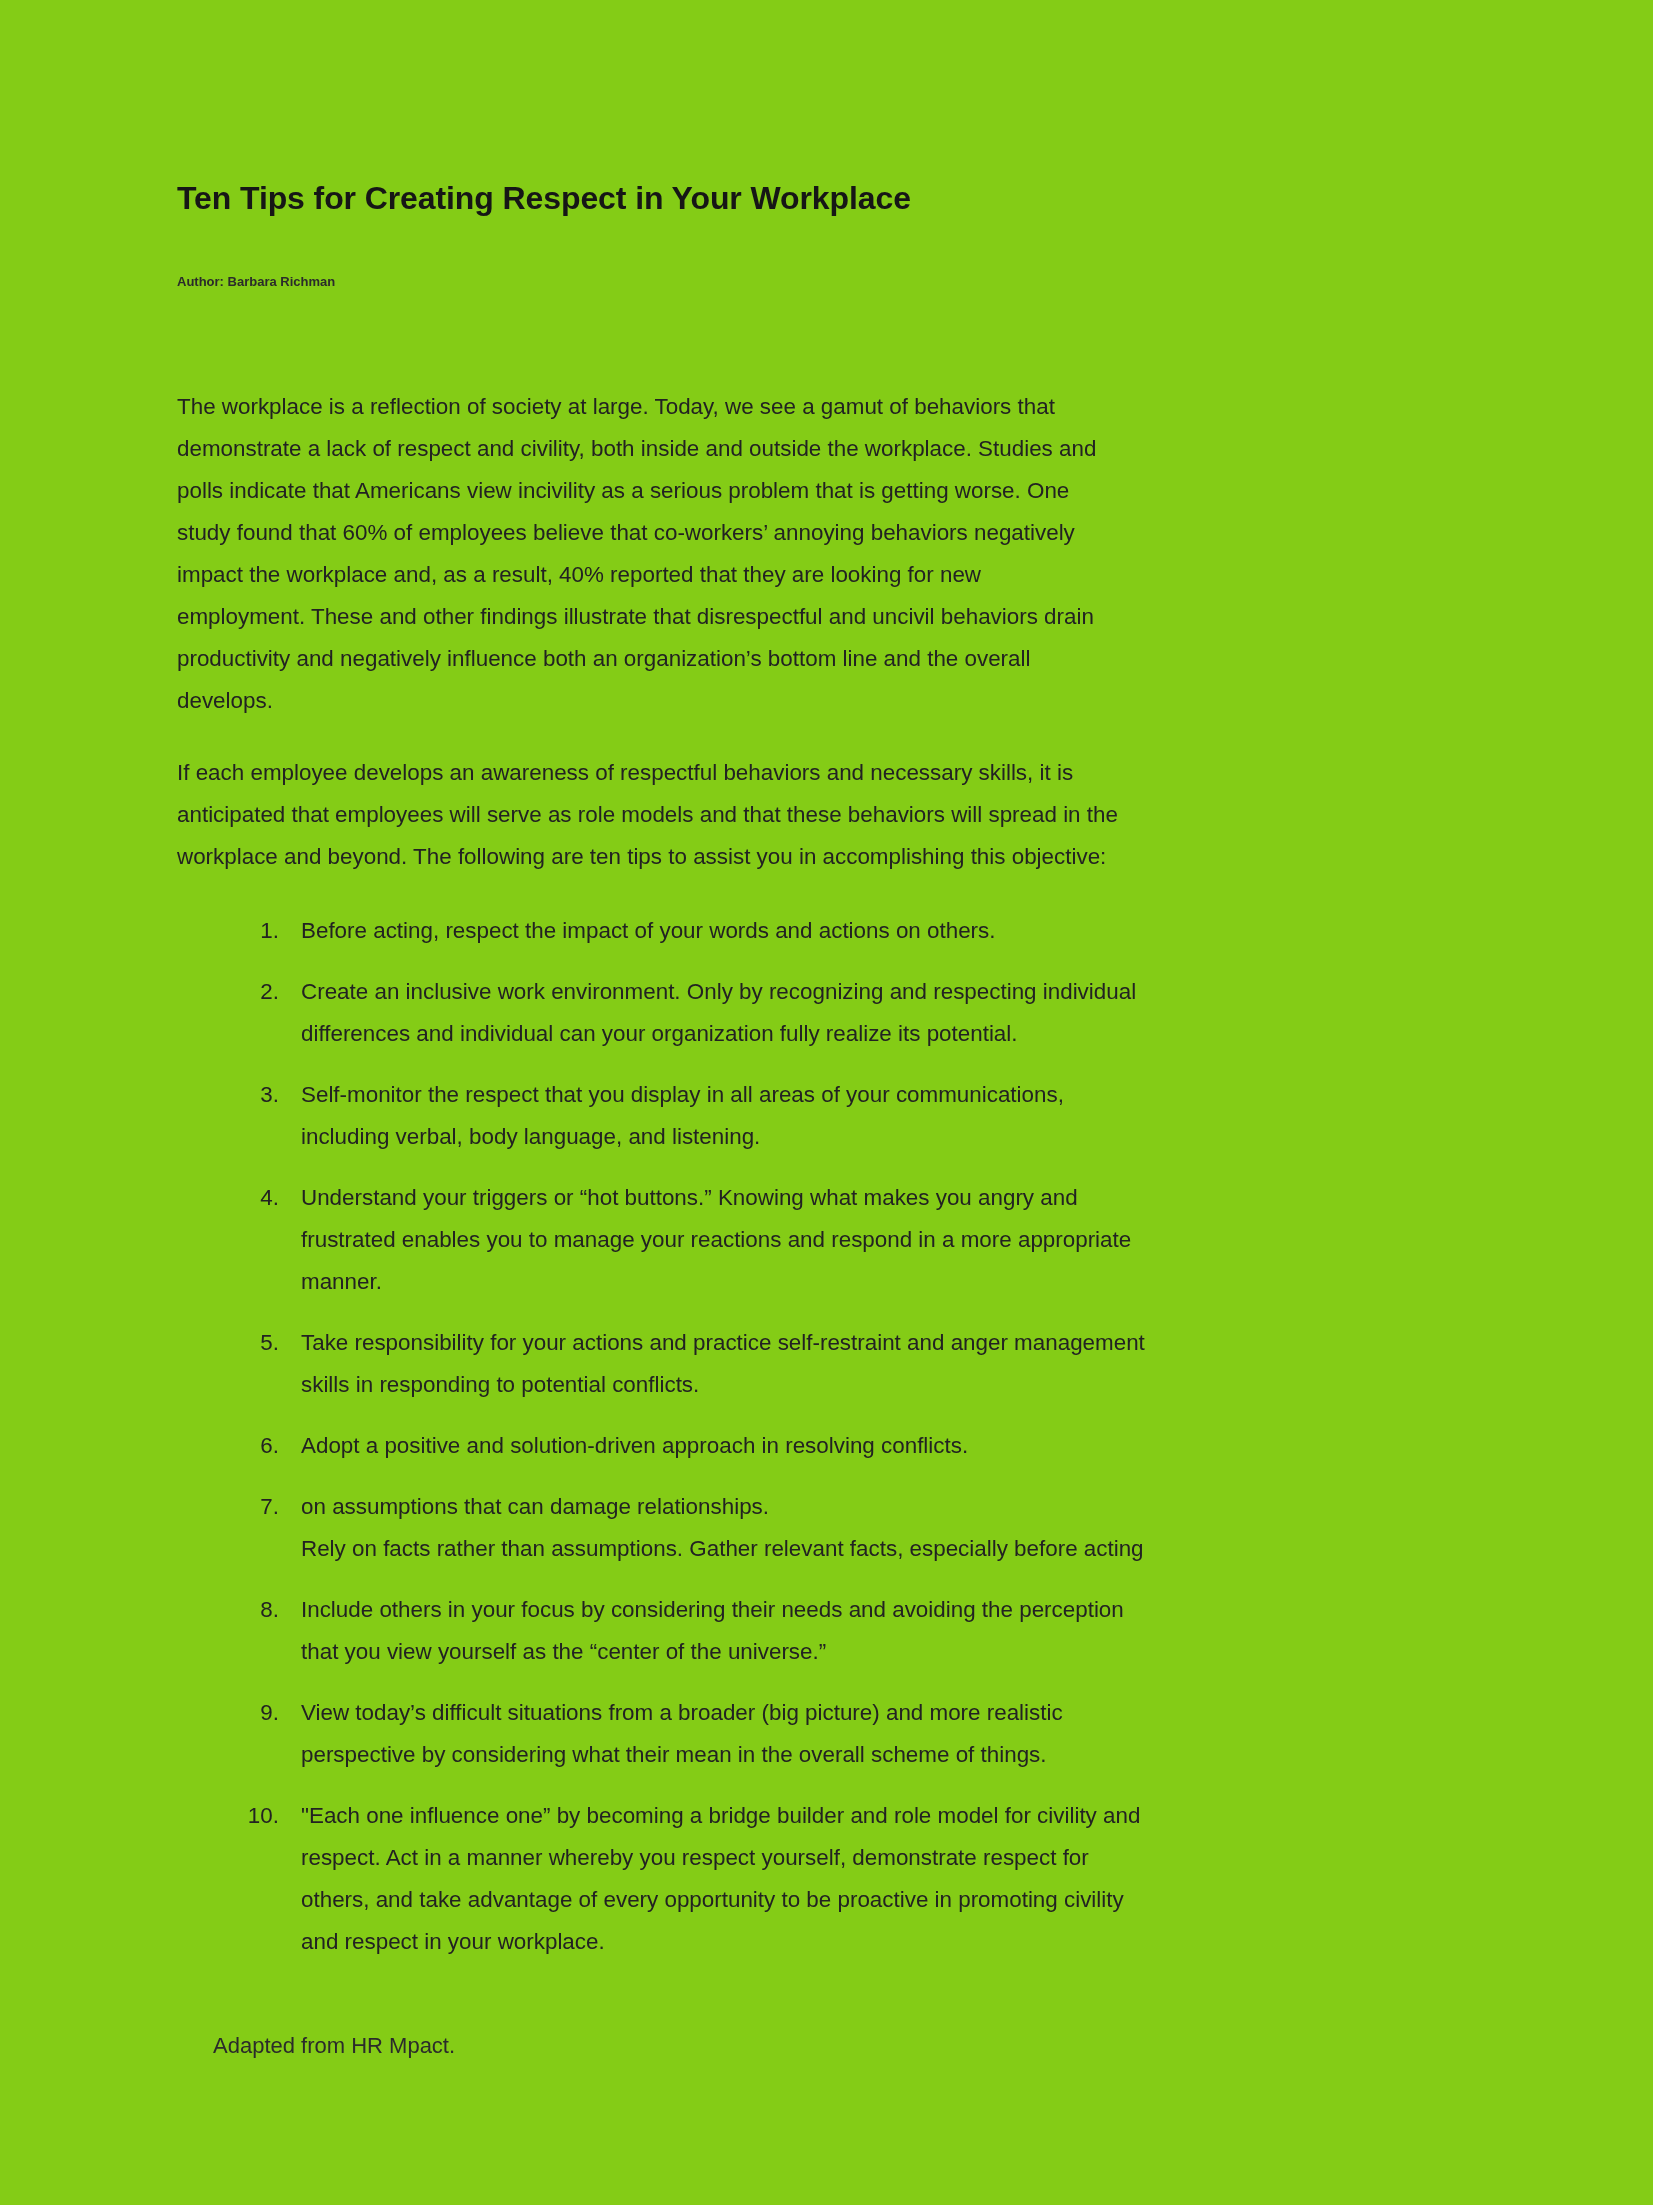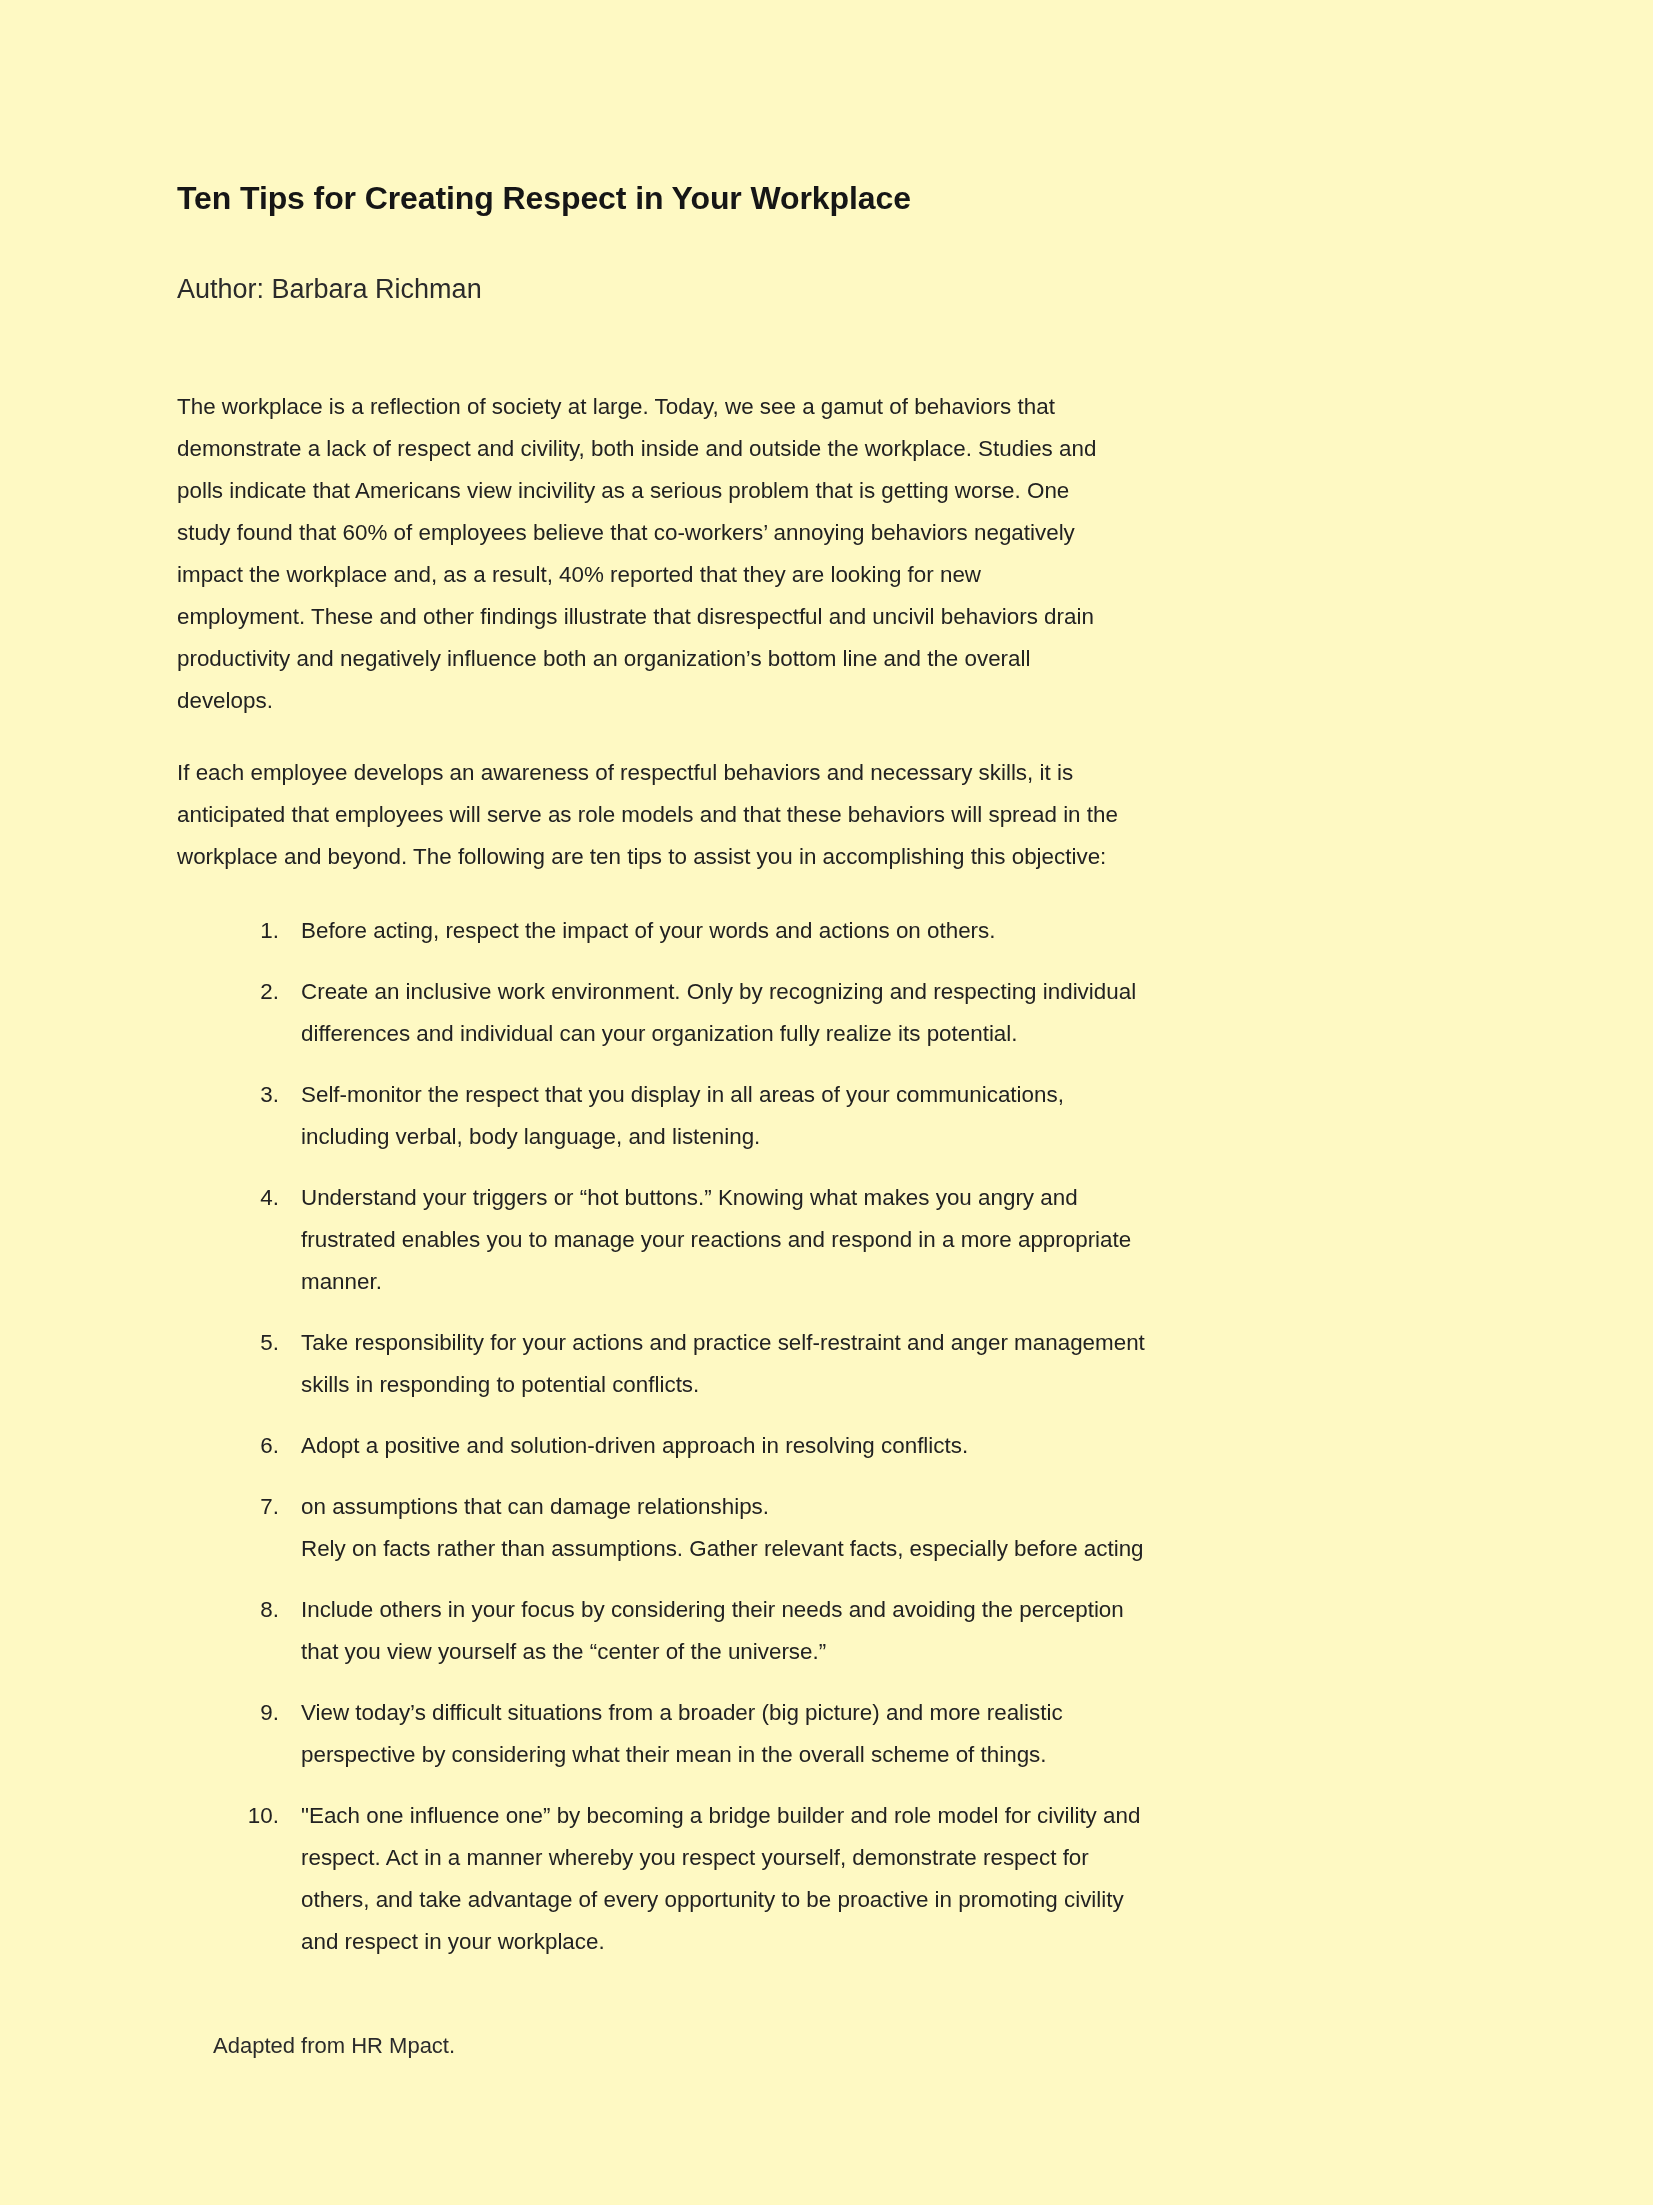--- a/index.html
+++ b/index.html
@@ -9,21 +9,21 @@
     background: #ffffff;
   }
   body {
     font-family: "Liberation Sans", sans-serif;
     color: #1f1f1f;
   }
   .page {
     position: relative;
     width: 1654px;
     height: 2205px;
-    background: #fef9c3;
+    background: #84cc16;
     overflow: hidden;
     box-sizing: border-box;
   }
   .content {
     position: absolute;
     left: 177px;
     top: 0;
     width: 1311px;
   }
 
@@ -35,22 +35,22 @@
     letter-spacing: -0.1px;
     margin: 0;
     position: absolute;
     top: 180px;
     left: 0;
     white-space: nowrap;
   }
 
   
   .doc-author {
-    font-size: 27px;
-    font-weight: normal;
+    font-size: 13px;
+    font-weight: bold;
     color: #2b2b2b;
     margin: 0;
     position: absolute;
     top: 274px;
     left: 0;
     white-space: nowrap;
   }
 
   
   .body-block {

